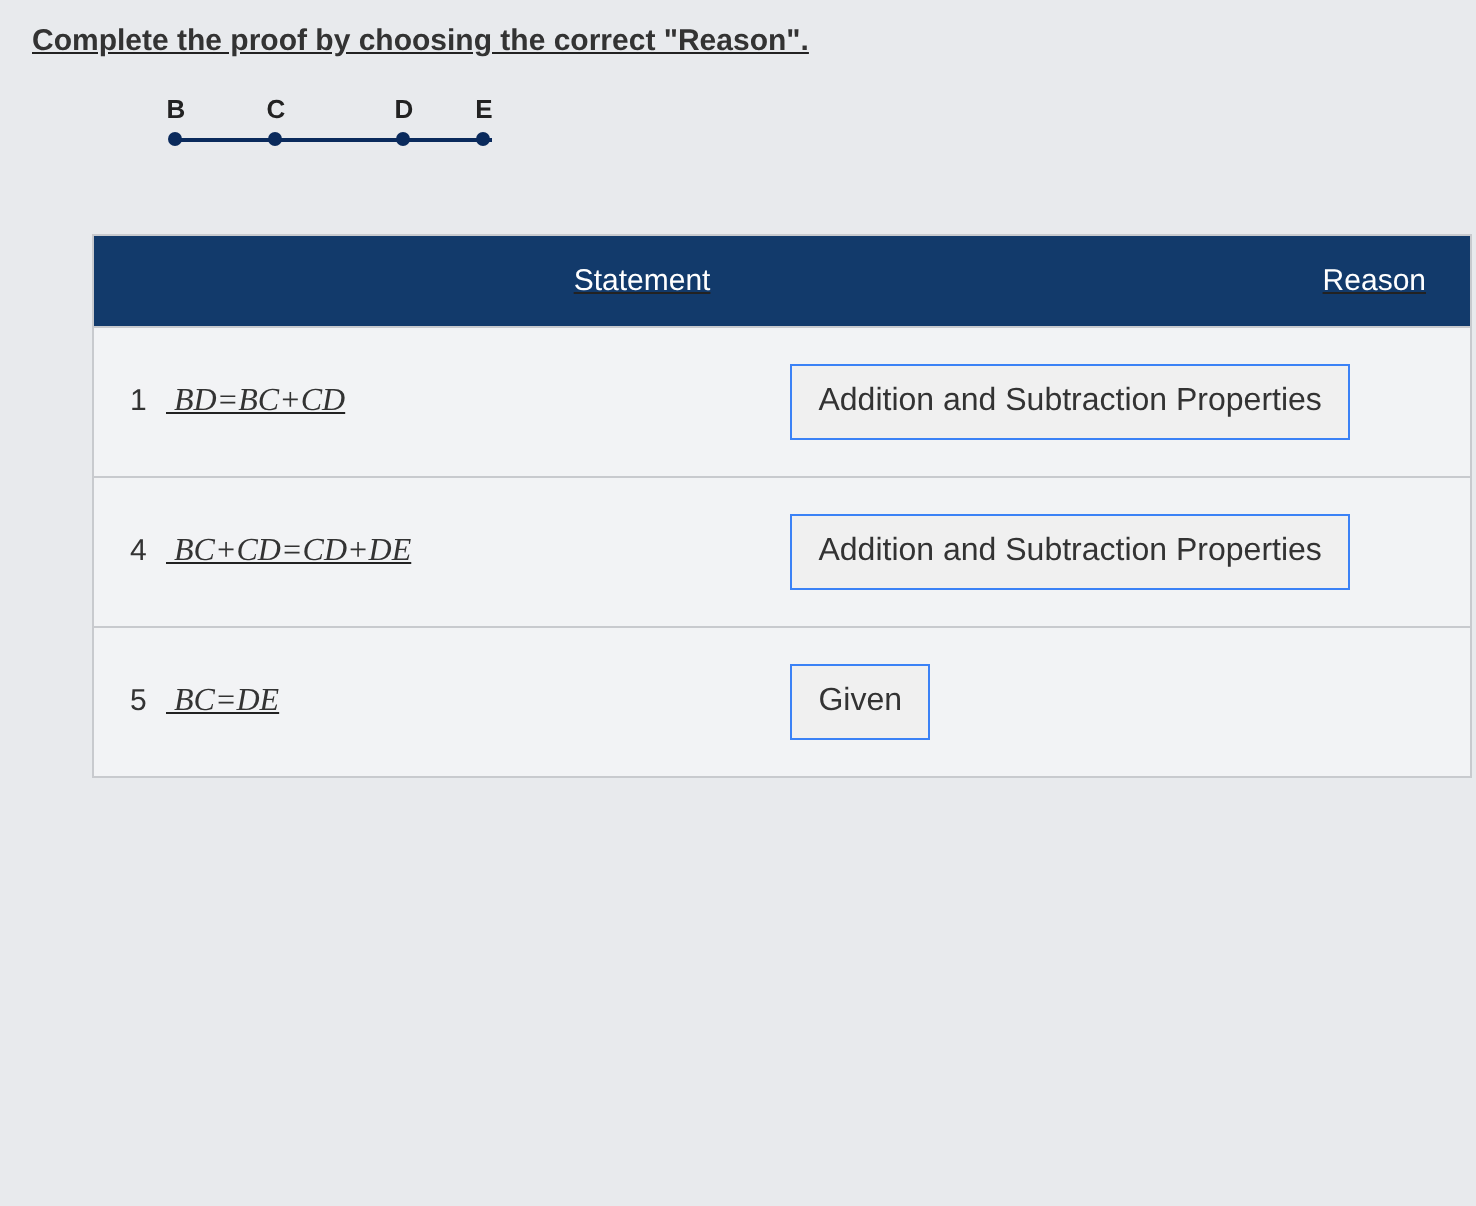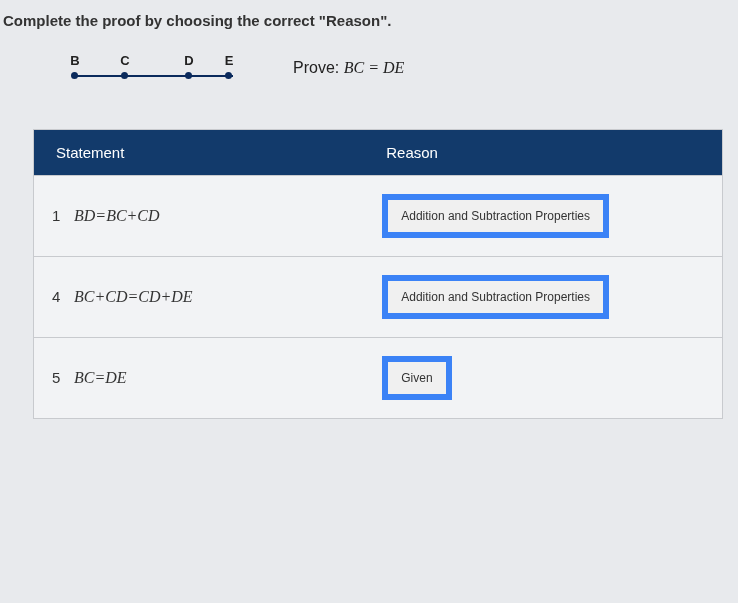--- a/index.html
+++ b/index.html
@@ -5,21 +5,22 @@
     * { box-sizing: border-box; margin: 0; padding: 0; }
     body {
       font-family: Arial, Helvetica, sans-serif;
       background: #e8eaed;
       width: 738px;
       height: 603px;
       overflow: hidden;
       color: #222;
     }
     .page {
-      padding: 12px 18px 0 3px;
+      padding: 12px 18px 0 16px;
+      text-decoration: underline;
     }
     .instruction {
       font-size: 15px;
       font-weight: 600;
       color: #333;
       margin-bottom: 18px;
     }
     .top-section {
       display: flex;
       align-items: center;
@@ -72,21 +73,21 @@
       width: 690px;
       border-collapse: collapse;
       background: #f2f3f5;
       border: 1px solid #c8cace;
     }
     .proof-table thead th {
       background: #123a6b;
       color: #fff;
       font-weight: 500;
       font-size: 15px;
-      text-align: left;
+      text-align: right;
       padding: 14px 22px;
     }
     .proof-table thead th:first-child { width: 48%; }
     .proof-table tbody td {
       border-top: 1px solid #c8cace;
       padding: 18px 18px;
       font-size: 16px;
       vertical-align: middle;
     }
     .stmt-cell {
@@ -95,26 +96,26 @@
       margin-left: 44px;
     }
     .stmt-num {
       font-family: Arial, sans-serif;
       display: inline-block;
       width: 18px;
       font-size: 15px;
     }
     .stmt-math { font-style: italic; }
     .reason-box {
-      border: 6px solid #3b82f6;
+      border: 1px solid #3b82f6;
       background: #f0f0f0;
       padding: 9px 13px;
       display: inline-block;
       color: #333;
-      font-size: 12px;
+      font-size: 16px;
       cursor: pointer;
     }
     .cursor {
       position: absolute;
       width: 14px;
       height: 18px;
       pointer-events: none;
     }
   </style>
 </head>
@@ -125,23 +126,20 @@
 
   <div class="top-section">
     <div class="number-line">
       <div class="line"></div>
       <div class="point pt-b"><span>B</span><div class="dot"></div></div>
       <div class="point pt-c"><span>C</span><div class="dot"></div></div>
       <div class="point pt-d"><span>D</span><div class="dot"></div></div>
       <div class="point pt-e"><span>E</span><div class="dot"></div></div>
     </div>
     <div class="given-prove">
-      <div>
-        <span>Prove:</span> <span class="var">BC = DE</span>
-      </div>
     </div>
   </div>
 
   <table class="proof-table">
     <thead>
       <tr>
         <th>Statement</th>
         <th>Reason</th>
       </tr>
     </thead>

